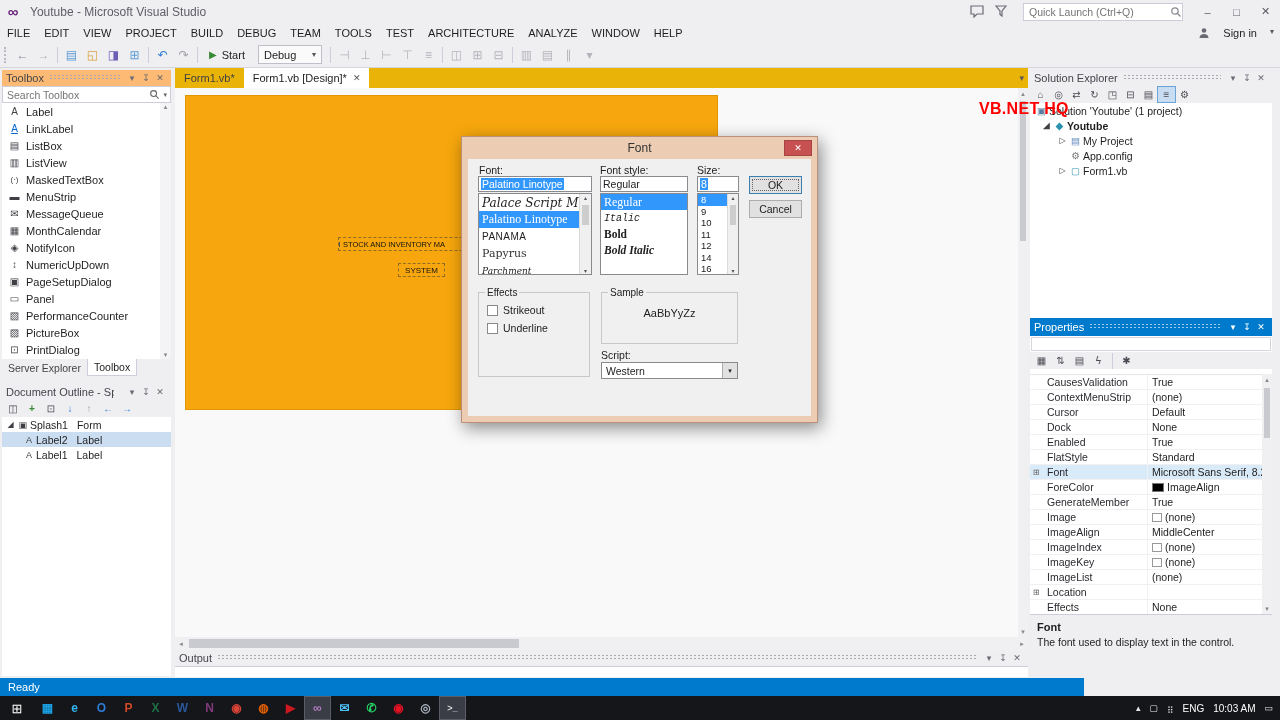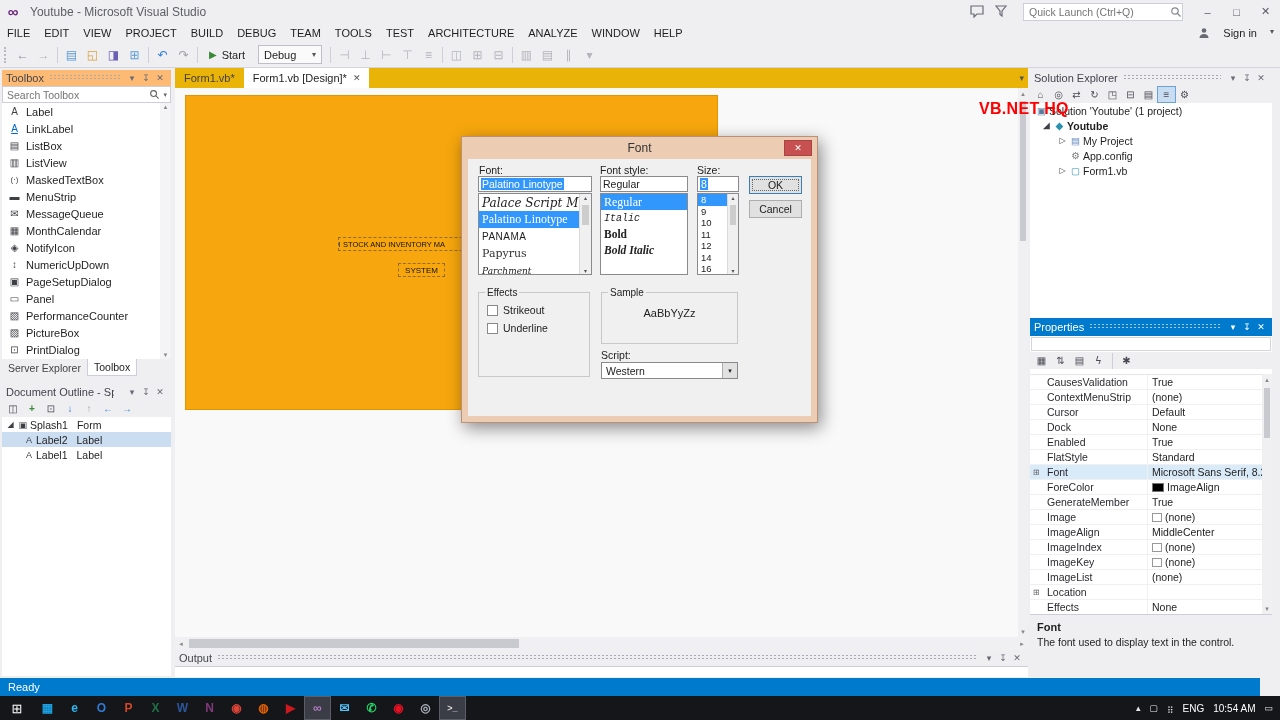--- a/index.html
+++ b/index.html
@@ -148,21 +148,21 @@
 #okbtn{border-color:#3C7FB1;outline:1px dotted #666;outline-offset:-4px}
 .fs{position:absolute;border:1px solid #C8C8C8}
 .fs legend{font-size:10px;margin-left:6px;padding:0 2px;color:#222}
 .ckrow{display:flex;align-items:center;gap:5px;margin:6px 0 0 8px;font-size:10.5px}
 .ckbox{width:11px;height:11px;background:#fff;border:1px solid #8A8A8E;flex:none}
 #sampletxt{height:30px;display:flex;align-items:center;justify-content:center;font-family:Liberation Sans, sans-serif;font-size:11px}
 #scriptsel{position:absolute;height:17px;background:#fff;border:1px solid #8A8A8E;display:flex;align-items:center;padding-left:4px}
 #scriptsel .dd{margin-left:auto;width:15px;align-self:stretch;display:flex;align-items:center;justify-content:center;font-size:7px;background:#E1E1E1;border-left:1px solid #ADADAD}
 
 
-#statusbar{position:absolute;left:0;top:678px;width:1260px;height:18px;background:#007ACC;color:#fff;display:flex;align-items:center;padding-left:8px}
+#statusbar{position:absolute;left:0;top:678px;width:1084px;height:18px;background:#007ACC;color:#fff;display:flex;align-items:center;padding-left:8px}
 #taskbar{position:absolute;left:0;top:696px;width:1280px;height:24px;background:#15161A;display:flex;align-items:center;color:#fff}
 .tk{width:27px;height:24px;display:flex;align-items:center;justify-content:center;font-size:12px;font-weight:bold}
 .tk.act{background:#3A3D45;box-shadow:inset 0 0 0 1px #5A5D66}
 #tkstart{width:34px;font-weight:normal;font-size:13px}
 #tray{margin-left:auto;display:flex;align-items:center;gap:9px;padding-right:7px;font-size:10px}
 .trico{font-size:9px;color:#E8E8E8}
 #watermark{position:absolute;left:979px;top:100px;font-size:16px;font-weight:bold;color:#FE0000;z-index:60;letter-spacing:.3px}
 </style>
 </head>
 <body>
@@ -685,18 +685,18 @@
   <span class="tk" style="color: rgb(79, 195, 247);">✉</span>
   <span class="tk" style="color: rgb(37, 211, 102);">✆</span>
   <span class="tk" style="color: rgb(232, 17, 35);">◉</span>
   <span class="tk" style="color: rgb(170, 178, 189);">◎</span>
   <span class="tk act" style="font-size: 9px; color: rgb(221, 221, 221);">&gt;_</span>
   <div id="tray">
     <span class="trico">▴</span>
     <span class="trico">▢</span>
     <span class="trico">⣶</span>
     <span>ENG</span>
-    <span>10:54 AM</span>
+    <span>10:03 AM</span>
     <span class="trico">▭</span>
   </div>
 </div>
 
 <div id="watermark">VB.NET HQ</div>
 
 </body></html>

